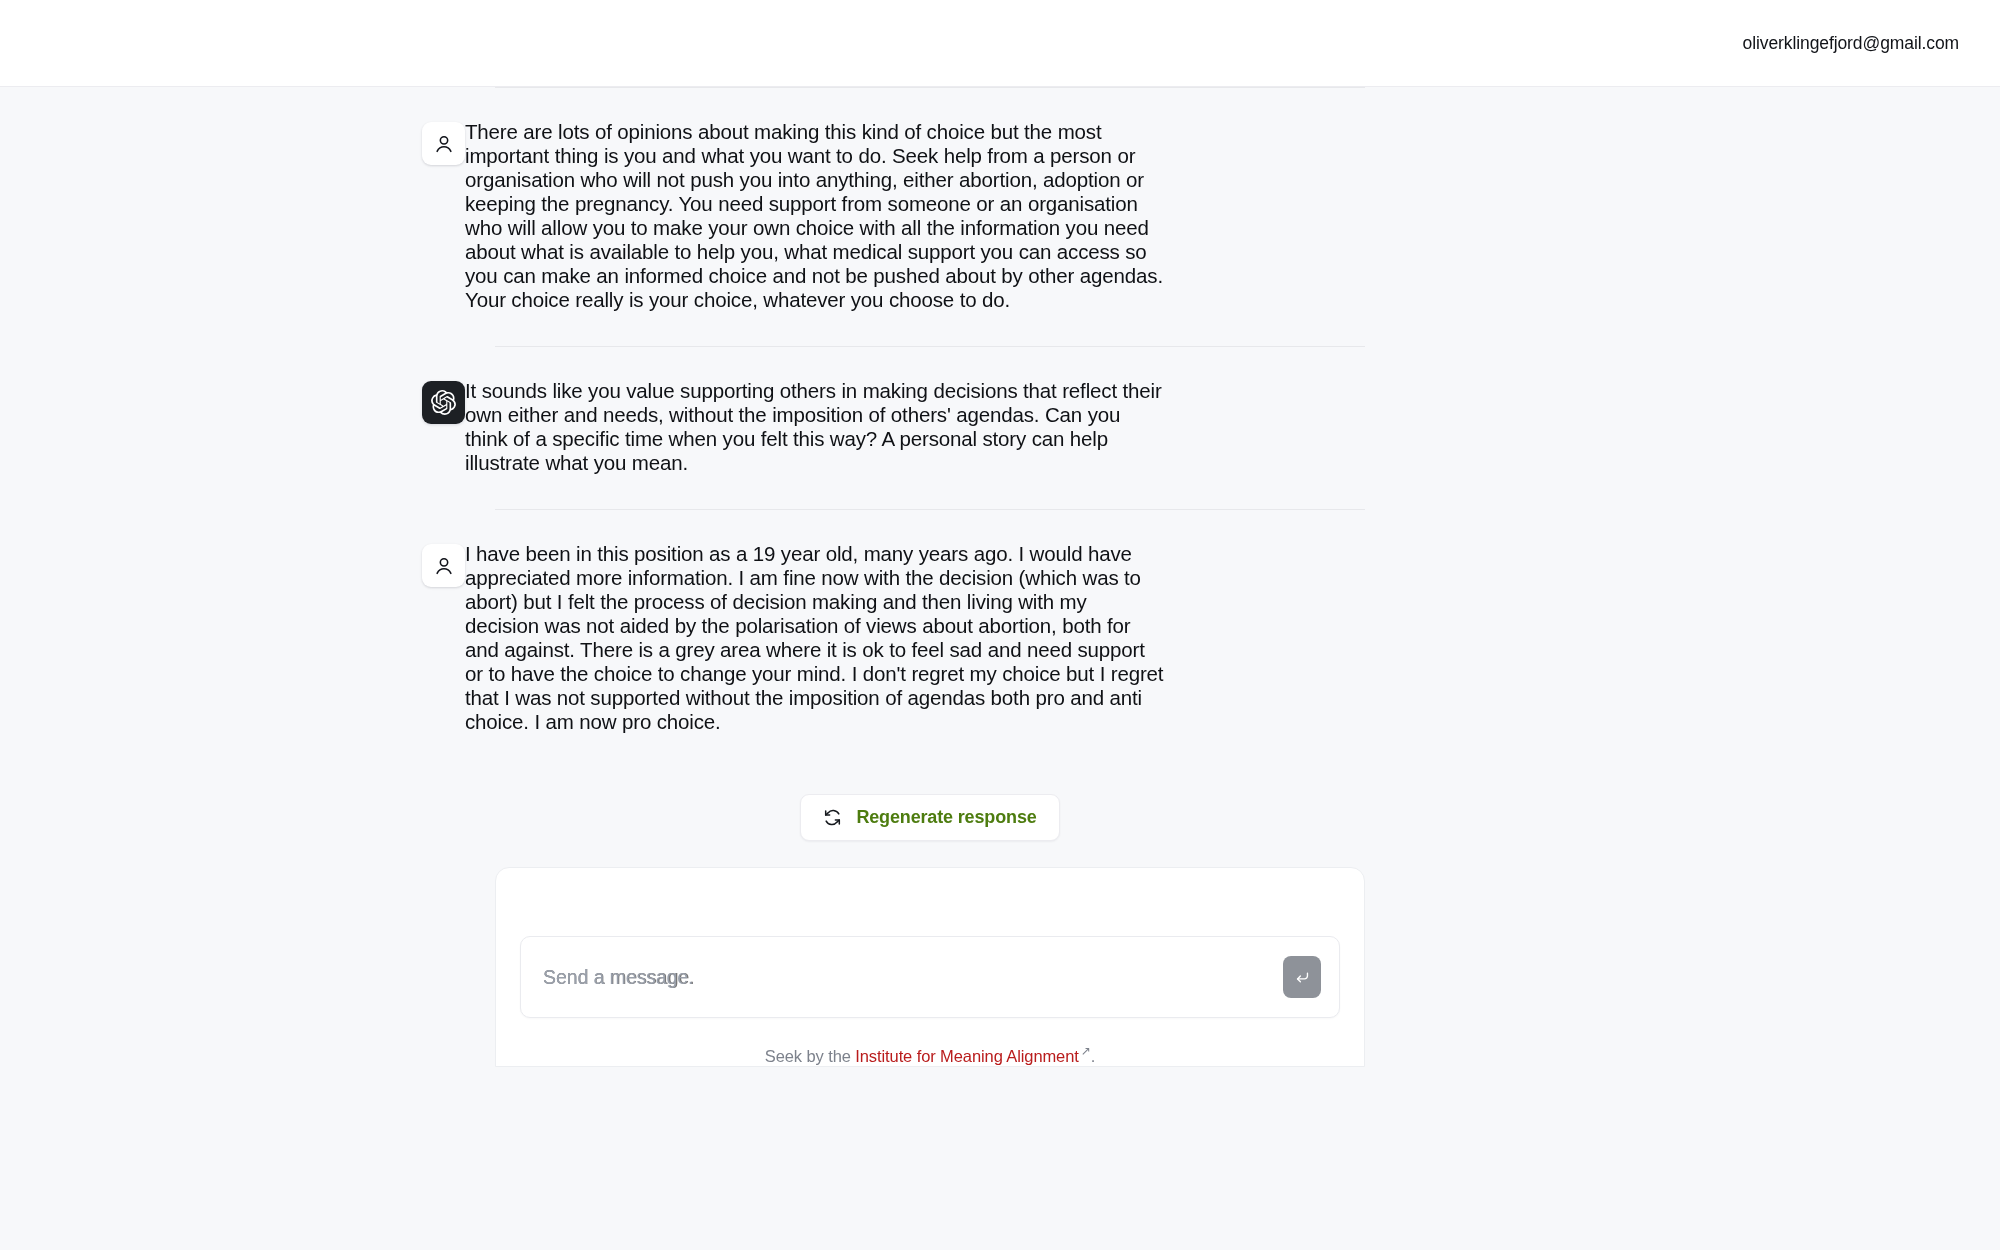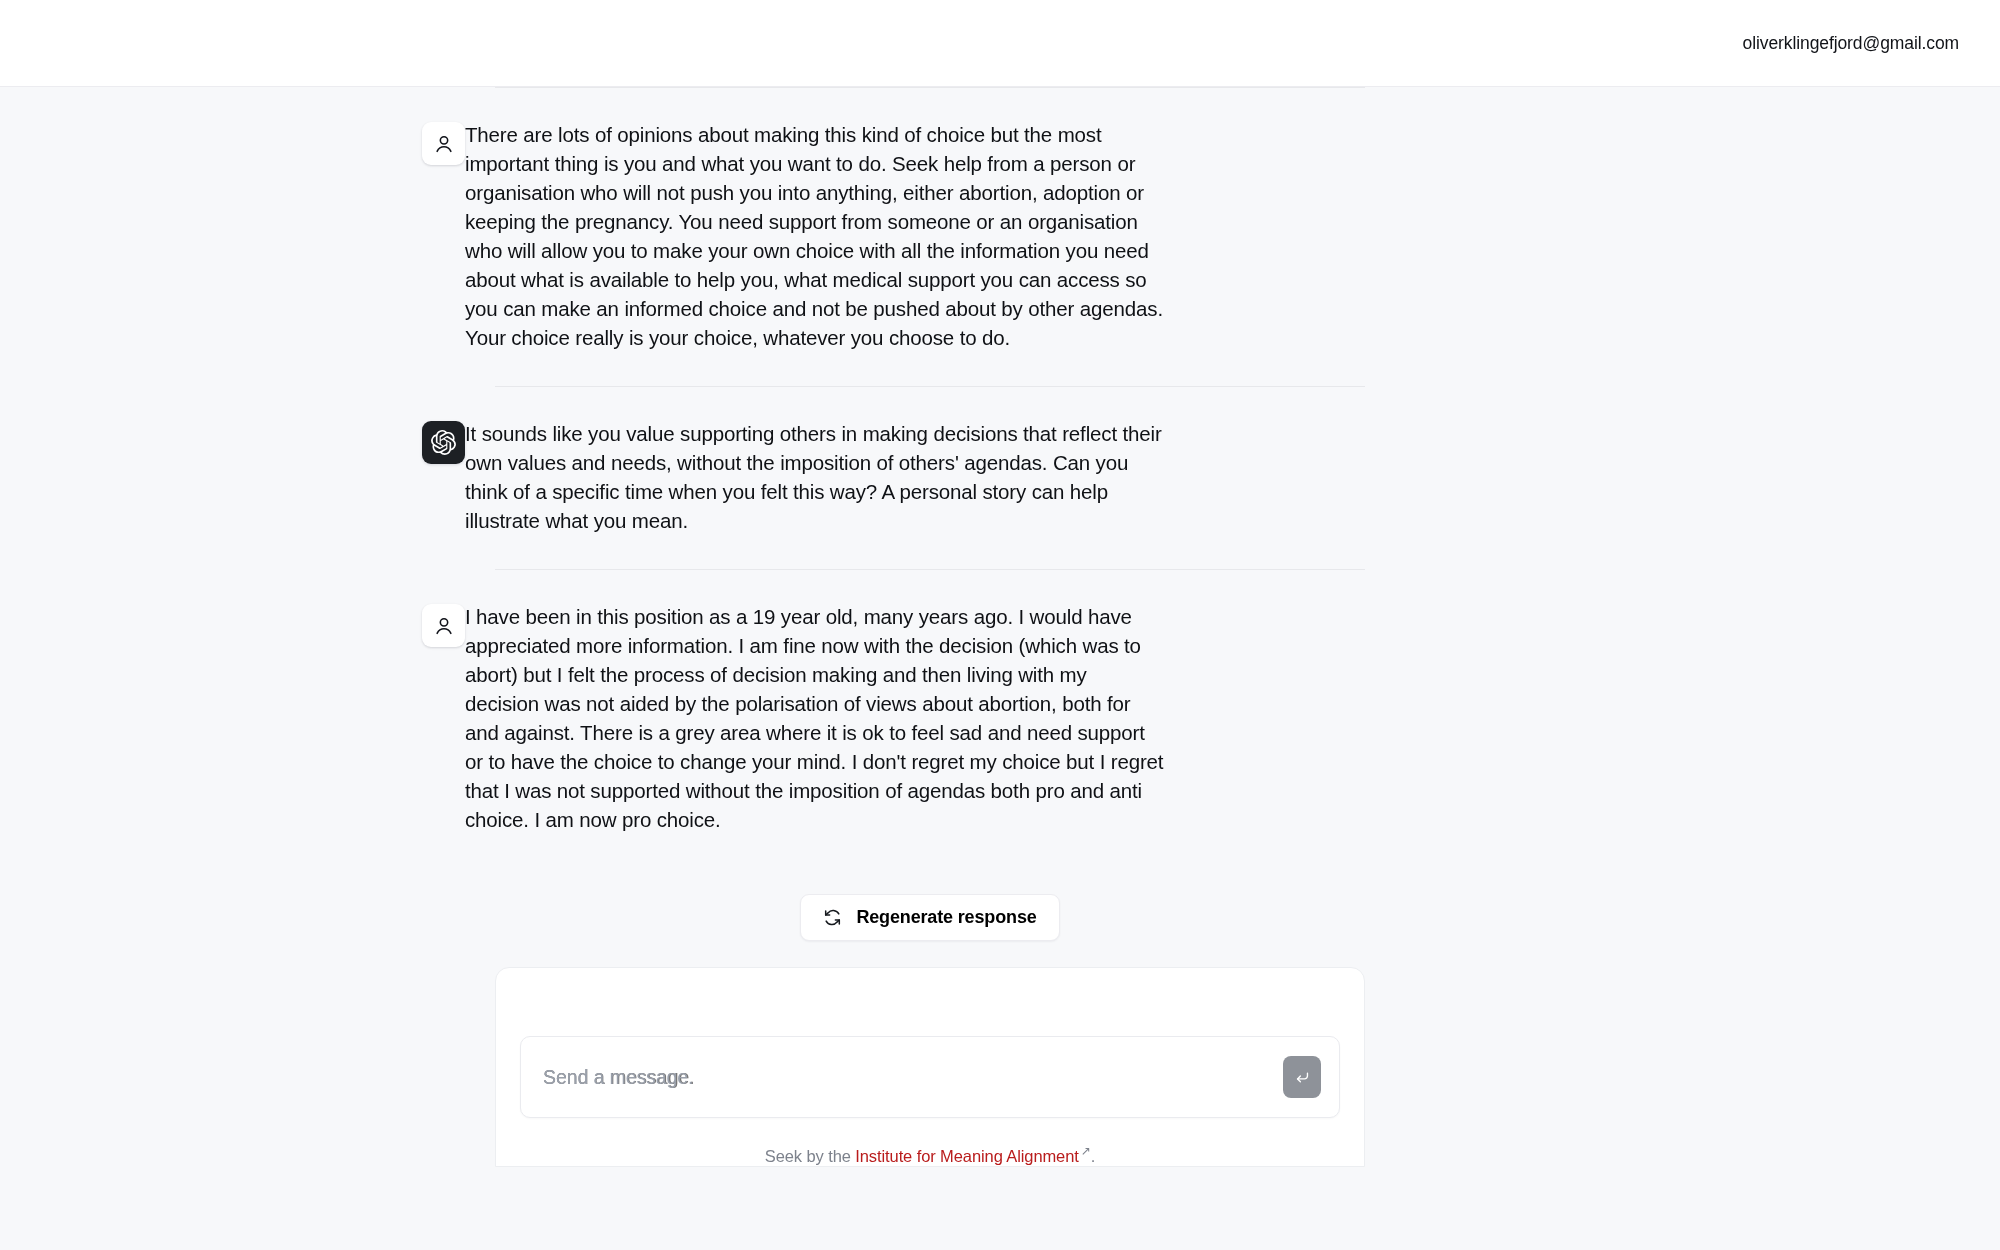--- a/index.html
+++ b/index.html
@@ -94,21 +94,21 @@
     box-shadow: 0 1px 3px rgba(16,24,40,0.14);
   }
 
   .msg-body {
     flex: 1 1 auto;
     padding-left: 73px;
     margin-left: -73px;
   }
   .msg-text {
     font-size: 20.5px;
-    line-height: 29px;
+    line-height: 24px;
     color: #0f1115;
     letter-spacing: -0.15px;
     max-width: 700px;
     word-wrap: break-word;
   }
 
   
   .regen-row {
     display: flex;
     justify-content: center;
@@ -117,21 +117,21 @@
   .regen-button {
     display: inline-flex;
     align-items: center;
     gap: 14px;
     background: #ffffff;
     border: 1px solid #ececf0;
     border-radius: 9px;
     padding: 12px 22px;
     font-size: 18px;
     font-weight: bold;
-    color: #000000;
+    color: #4d7c0f;
     letter-spacing: -0.15px;
     cursor: pointer;
     box-shadow: 0 1px 2px rgba(16,24,40,0.05);
   }
 
   
   .composer-panel {
     margin-top: 26px;
     background: #ffffff;
     border: 1px solid #eceef1;
@@ -232,21 +232,21 @@
 
     <div class="divider"></div>
 
     <div class="message">
       <div class="avatar assistant">
         <svg width="25" height="25" viewBox="0 0 24 24" fill="#ffffff">
           <path d="M22.28 9.82a5.98 5.98 0 0 0-.52-4.91 6.05 6.05 0 0 0-6.51-2.9A6.07 6.07 0 0 0 4.98 4.18a5.99 5.99 0 0 0-4 2.9 6.05 6.05 0 0 0 .75 7.1 5.98 5.98 0 0 0 .51 4.91 6.05 6.05 0 0 0 6.52 2.9A5.98 5.98 0 0 0 13.26 24a6.06 6.06 0 0 0 5.77-4.21 5.99 5.99 0 0 0 4-2.9 6.06 6.06 0 0 0-.75-7.07zM13.26 22.43a4.48 4.48 0 0 1-2.88-1.04l.14-.08 4.78-2.76a.79.79 0 0 0 .39-.68v-6.74l2.02 1.17a.07.07 0 0 1 .04.06v5.58a4.5 4.5 0 0 1-4.49 4.49zM3.6 18.3a4.47 4.47 0 0 1-.54-3.01l.14.09 4.79 2.76a.77.77 0 0 0 .78 0l5.84-3.37v2.33a.08.08 0 0 1-.03.06L9.74 19.95a4.5 4.5 0 0 1-6.14-1.64zM2.34 7.9a4.48 4.48 0 0 1 2.34-1.97V11.6a.77.77 0 0 0 .39.68l5.81 3.35-2.02 1.17a.08.08 0 0 1-.07 0L4 13.99a4.5 4.5 0 0 1-1.66-6.09zm16.6 3.86L13.1 8.38 15.12 7.2a.08.08 0 0 1 .07 0l4.83 2.79a4.49 4.49 0 0 1-.68 8.1v-5.66a.79.79 0 0 0-.4-.68zm2.01-3.02l-.14-.09-4.78-2.78a.78.78 0 0 0-.79 0L9.4 9.25V6.92a.07.07 0 0 1 .03-.06l4.83-2.79a4.49 4.49 0 0 1 6.67 4.65zM8.3 12.87l-2.02-1.17a.08.08 0 0 1-.04-.06V6.07a4.49 4.49 0 0 1 7.36-3.44l-.14.08L8.68 5.47a.79.79 0 0 0-.39.68zm1.1-2.37l2.6-1.5 2.6 1.5v3l-2.6 1.5-2.6-1.5z"></path>
         </svg>
       </div>
       <div class="msg-body">
-        <div class="msg-text">It sounds like you value supporting others in making decisions that reflect their own values and needs, without the imposition of others' agendas. Can you think of a specific time when you felt this way? A personal story can help illustrate what you mean.</div>
+        <div class="msg-text">It sounds like you value supporting others in making decisions that reflect their own either and needs, without the imposition of others' agendas. Can you think of a specific time when you felt this way? A personal story can help illustrate what you mean.</div>
       </div>
     </div>
 
     <div class="divider"></div>
 
     <div class="message">
       <div class="avatar user">
         <svg width="22" height="22" viewBox="0 0 24 24" fill="none" stroke="#11131a" stroke-width="1.7" stroke-linecap="round" stroke-linejoin="round">
           <circle cx="12" cy="8" r="4"></circle>
           <path d="M4.5 20c1.6-3.4 4.3-5 7.5-5s5.9 1.6 7.5 5"></path>

